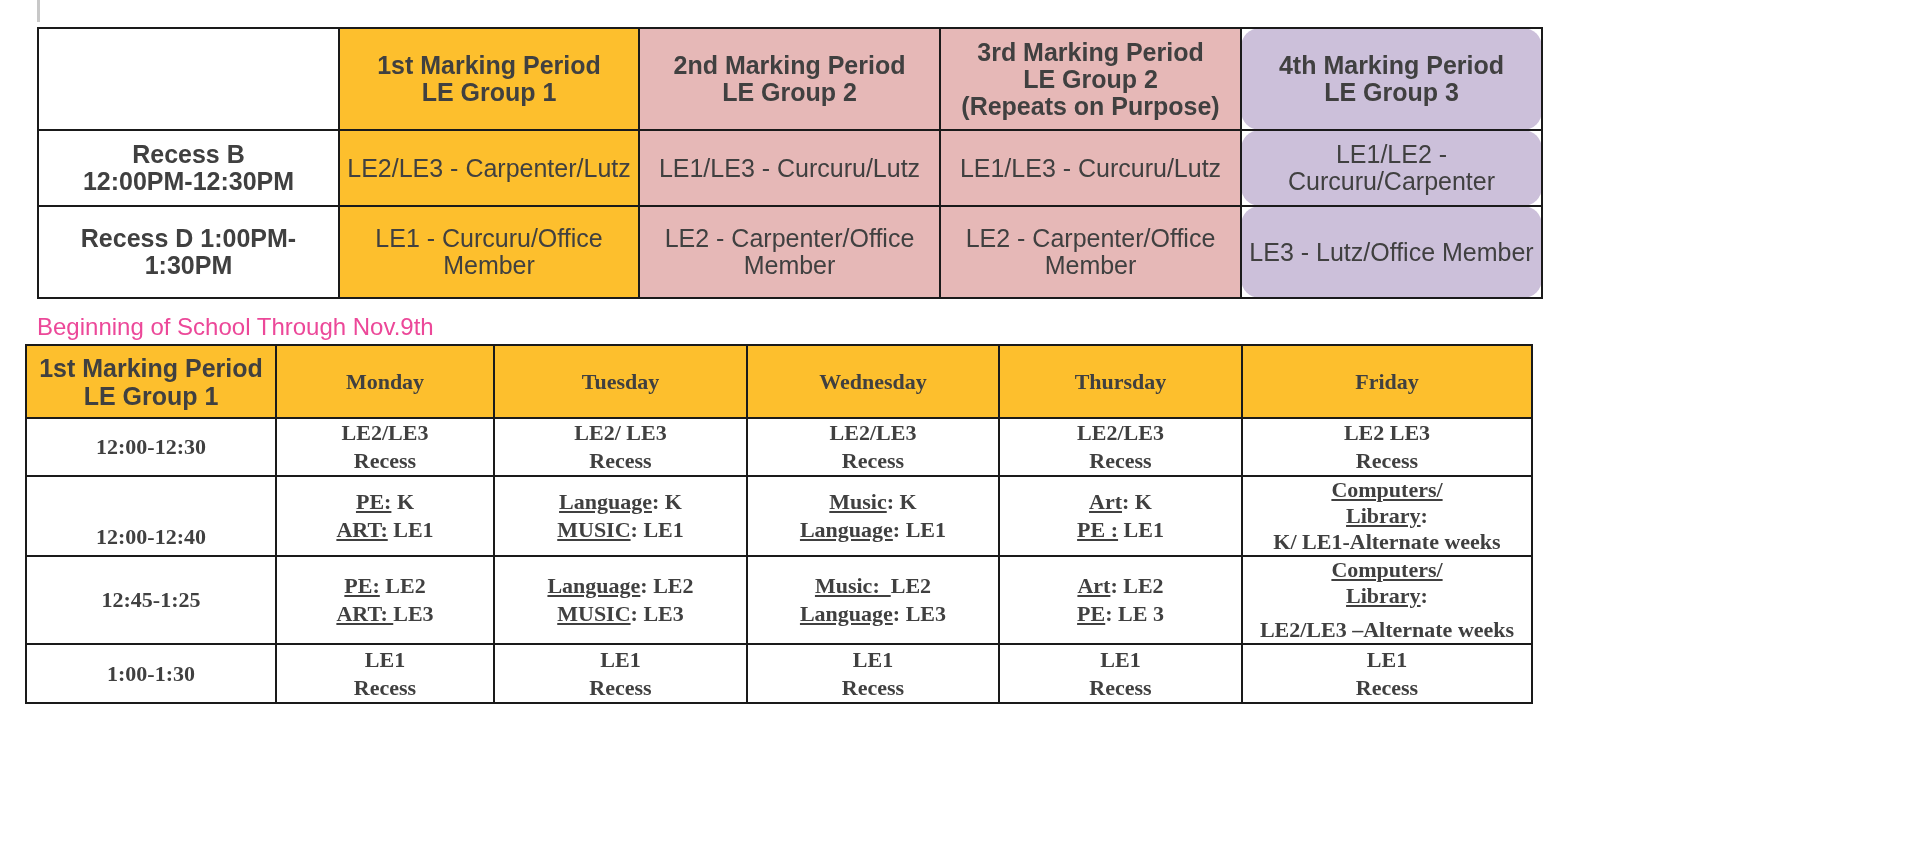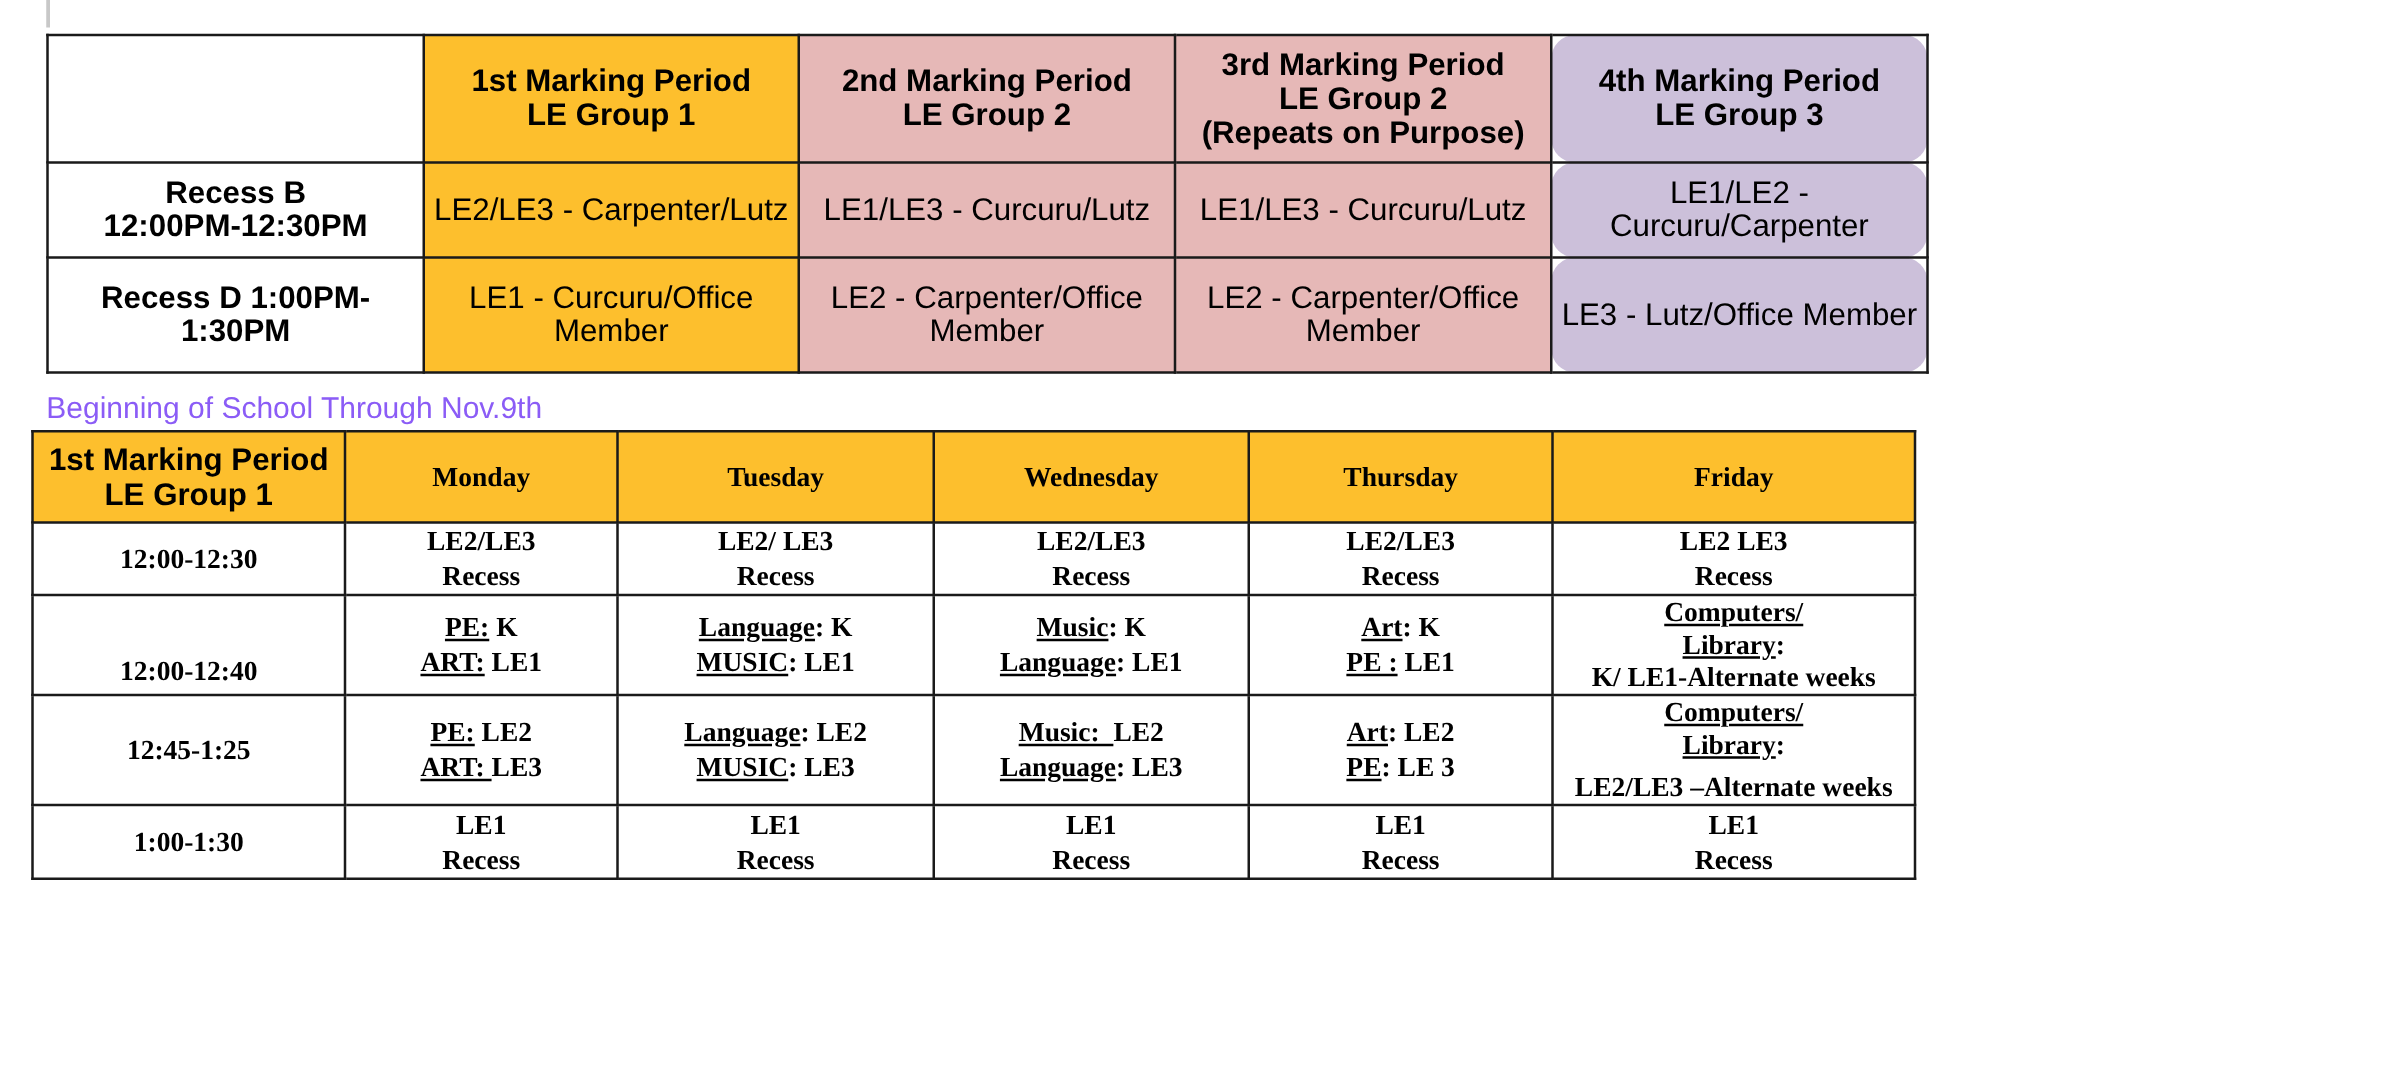--- a/index.html
+++ b/index.html
@@ -1,32 +1,32 @@
 <!DOCTYPE html>
 <html><head>
 <meta charset="utf-8">
 <style>
   html, body { margin:0; padding:0; background:#ffffff; }
   body { width:1920px; height:864px; position:relative; overflow:hidden; }
   .cursor-bar { position:absolute; left:37px; top:0; width:3px; height:22px; background:#c8c8c8; }
   table { border-collapse:collapse; position:absolute; table-layout:fixed; }
-  td { border:2px solid #1a1a1a; text-align:center; vertical-align:middle; padding:0 6px; color:#000000; }
+  td { border:2px solid #1a1a1a; text-align:center; vertical-align:middle; padding:0 6px; color:#404040; }
   
   #top-table { left:37px; top:27px; width:1504px; }
   #top-table td { font-family:"Liberation Sans", sans-serif; font-size:25px; line-height:27px; }
   #top-table td.hdr, #top-table td.rowlbl { font-weight:bold; }
   #top-table tr.r0 { height:102px; }
   #top-table tr.r1 { height:76px; }
   #top-table tr.r2 { height:92px; }
   .bg-yellow { background:#fdbf2d; }
   .bg-pink { background:#e6b8b7; }
   .bg-lav { background:#ccc0da;border-radius:19px; }
   .bg-white { background:#ffffff; }
   
-  #section-heading { position:absolute; left:37px; top:313px; font-family:"Liberation Sans", sans-serif; font-size:24px; color:#8b5cf6; white-space:nowrap; }
+  #section-heading { position:absolute; left:37px; top:313px; font-family:"Liberation Sans", sans-serif; font-size:24px; color:#ec4899; white-space:nowrap; }
   
   #bottom-table { left:25px; top:344px; width:1506px; }
   #bottom-table td { font-family:"Liberation Serif", serif; font-weight:bold; font-size:22px; line-height:28px; }
   #bottom-table td.corner { font-family:"Liberation Sans", sans-serif; font-size:25px; line-height:28px; }
   #bottom-table tr.b0 { height:73px; }
   #bottom-table tr.b1 { height:57px; }
   #bottom-table tr.b2 { height:74px; }
   #bottom-table tr.b3 { height:80px; }
   #bottom-table tr.b4 { height:59px; }
   #bottom-table td.fri { line-height:26px; }

